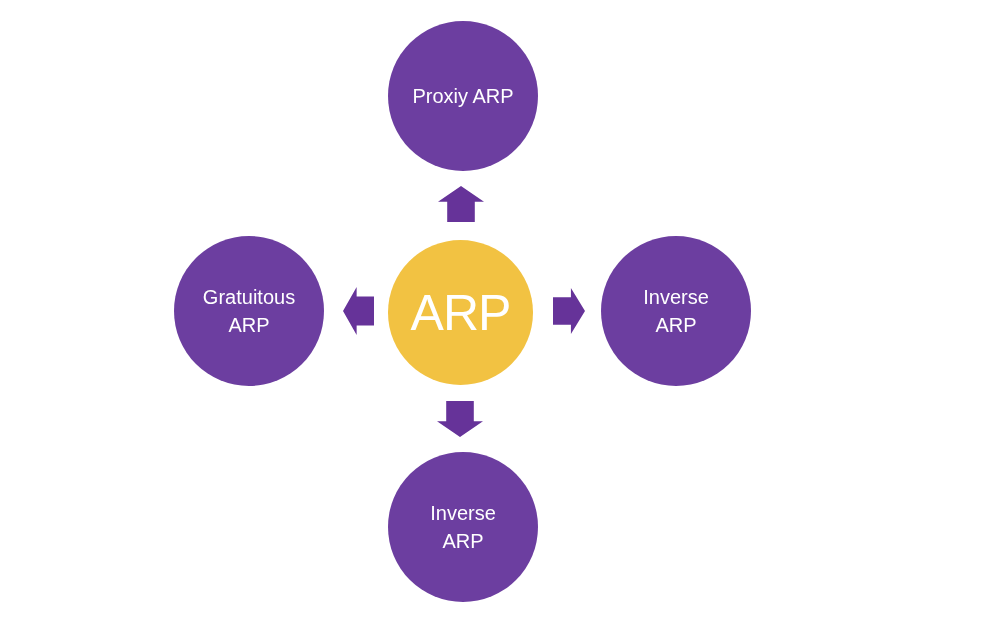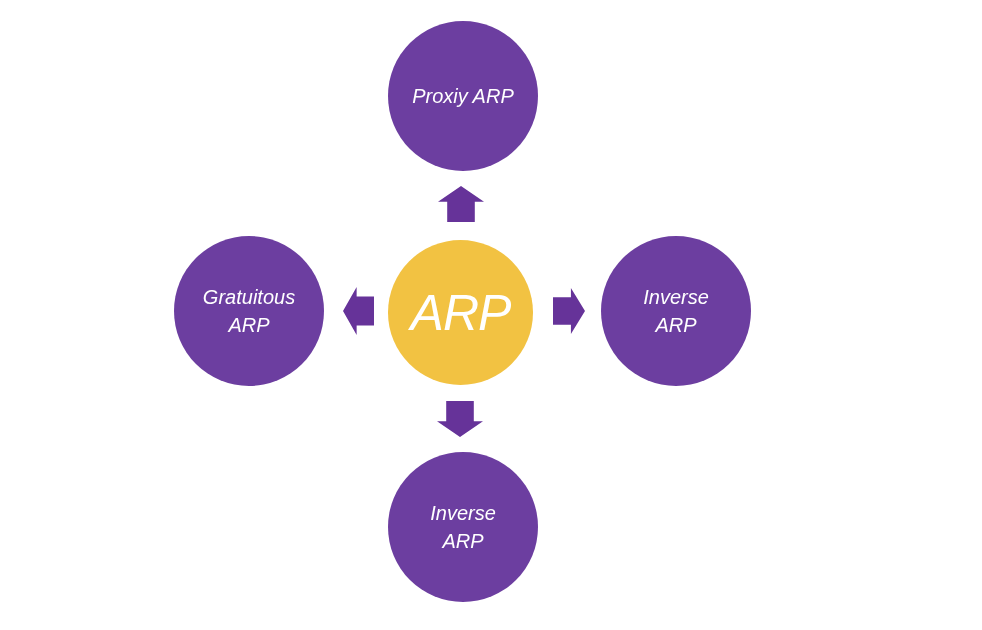--- a/index.html
+++ b/index.html
@@ -17,21 +17,20 @@
   }
   .circle {
     position: absolute;
     border-radius: 50%;
     display: flex;
     flex-direction: column;
     align-items: center;
     justify-content: center;
     text-align: center;
     color: #ffffff;
-    font-style: italic;
   }
   .node {
     width: 150px;
     height: 150px;
     background: #6C3EA0;
     font-size: 20px;
     line-height: 28px;
   }
   .node .line {
     display: block;

